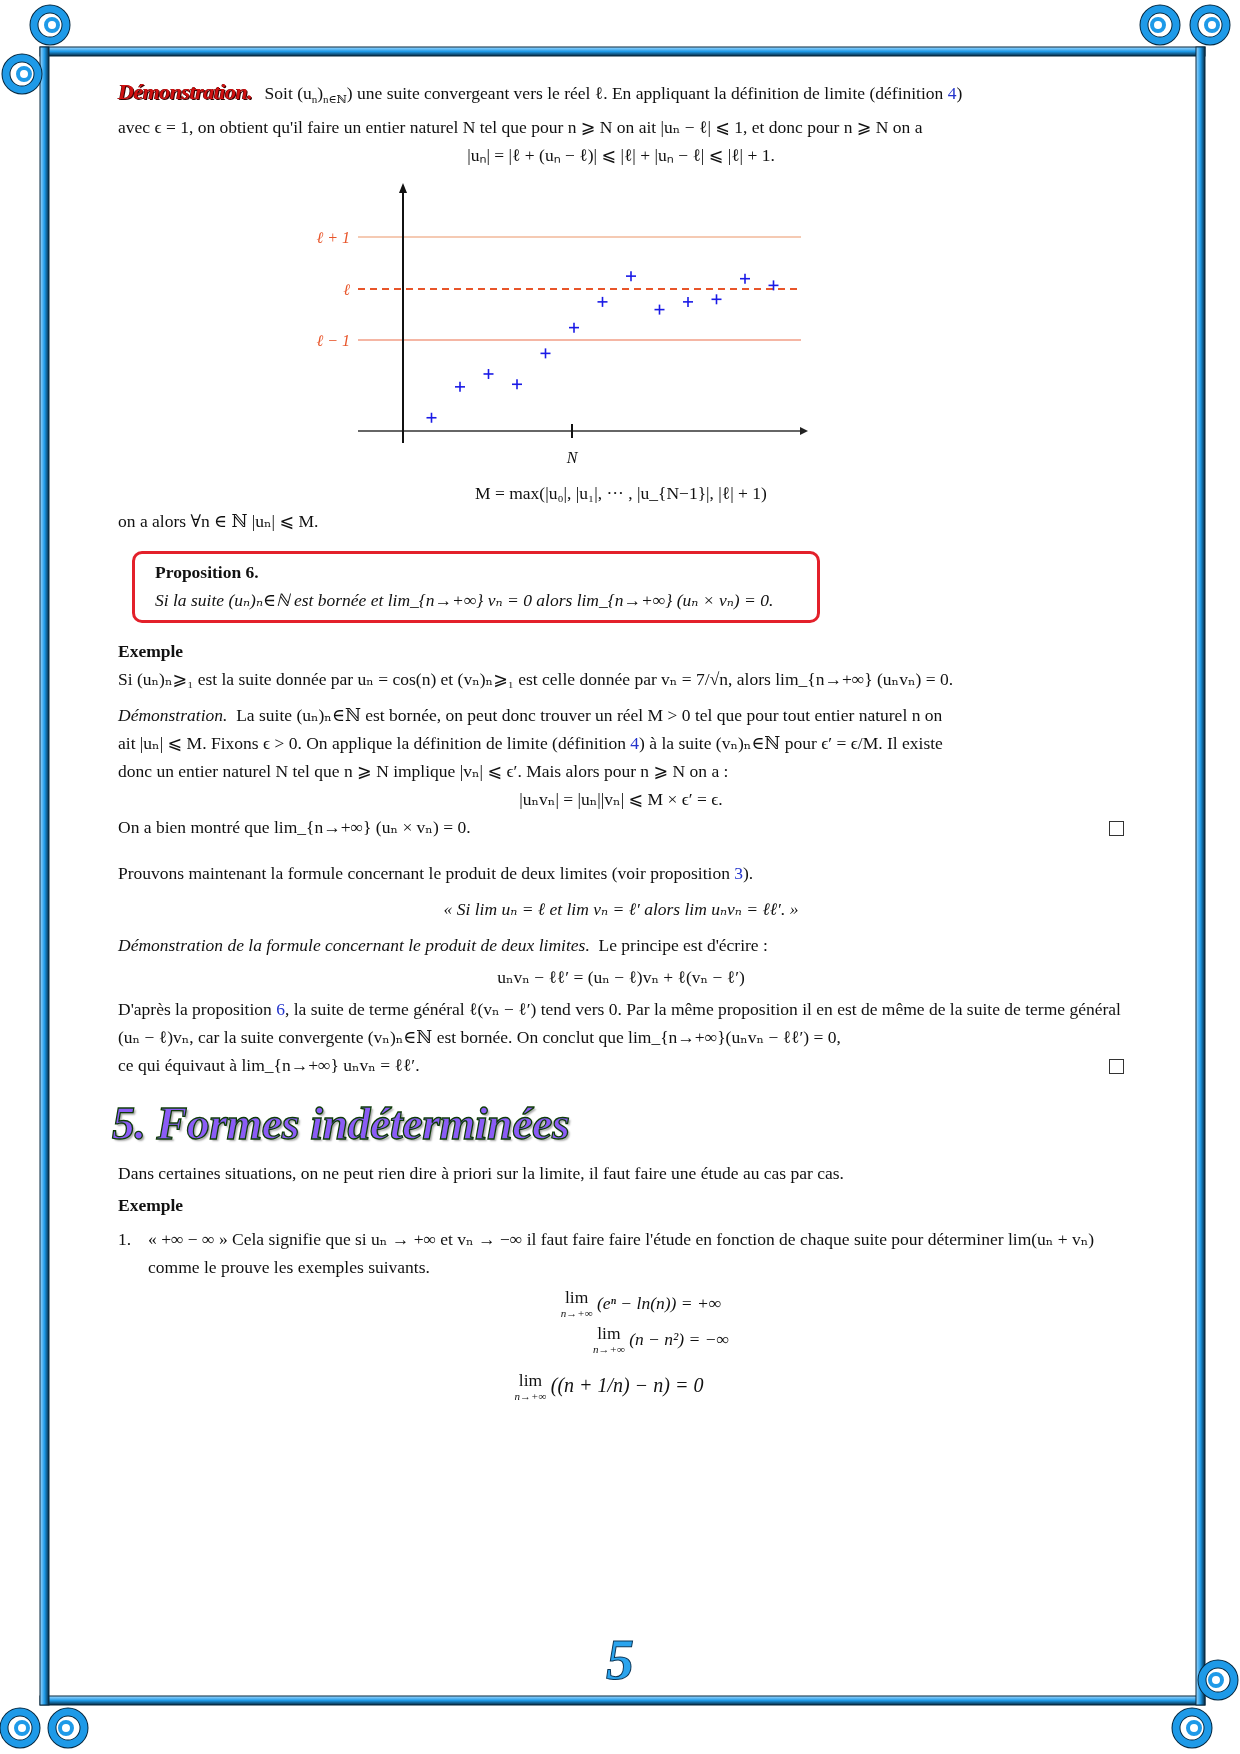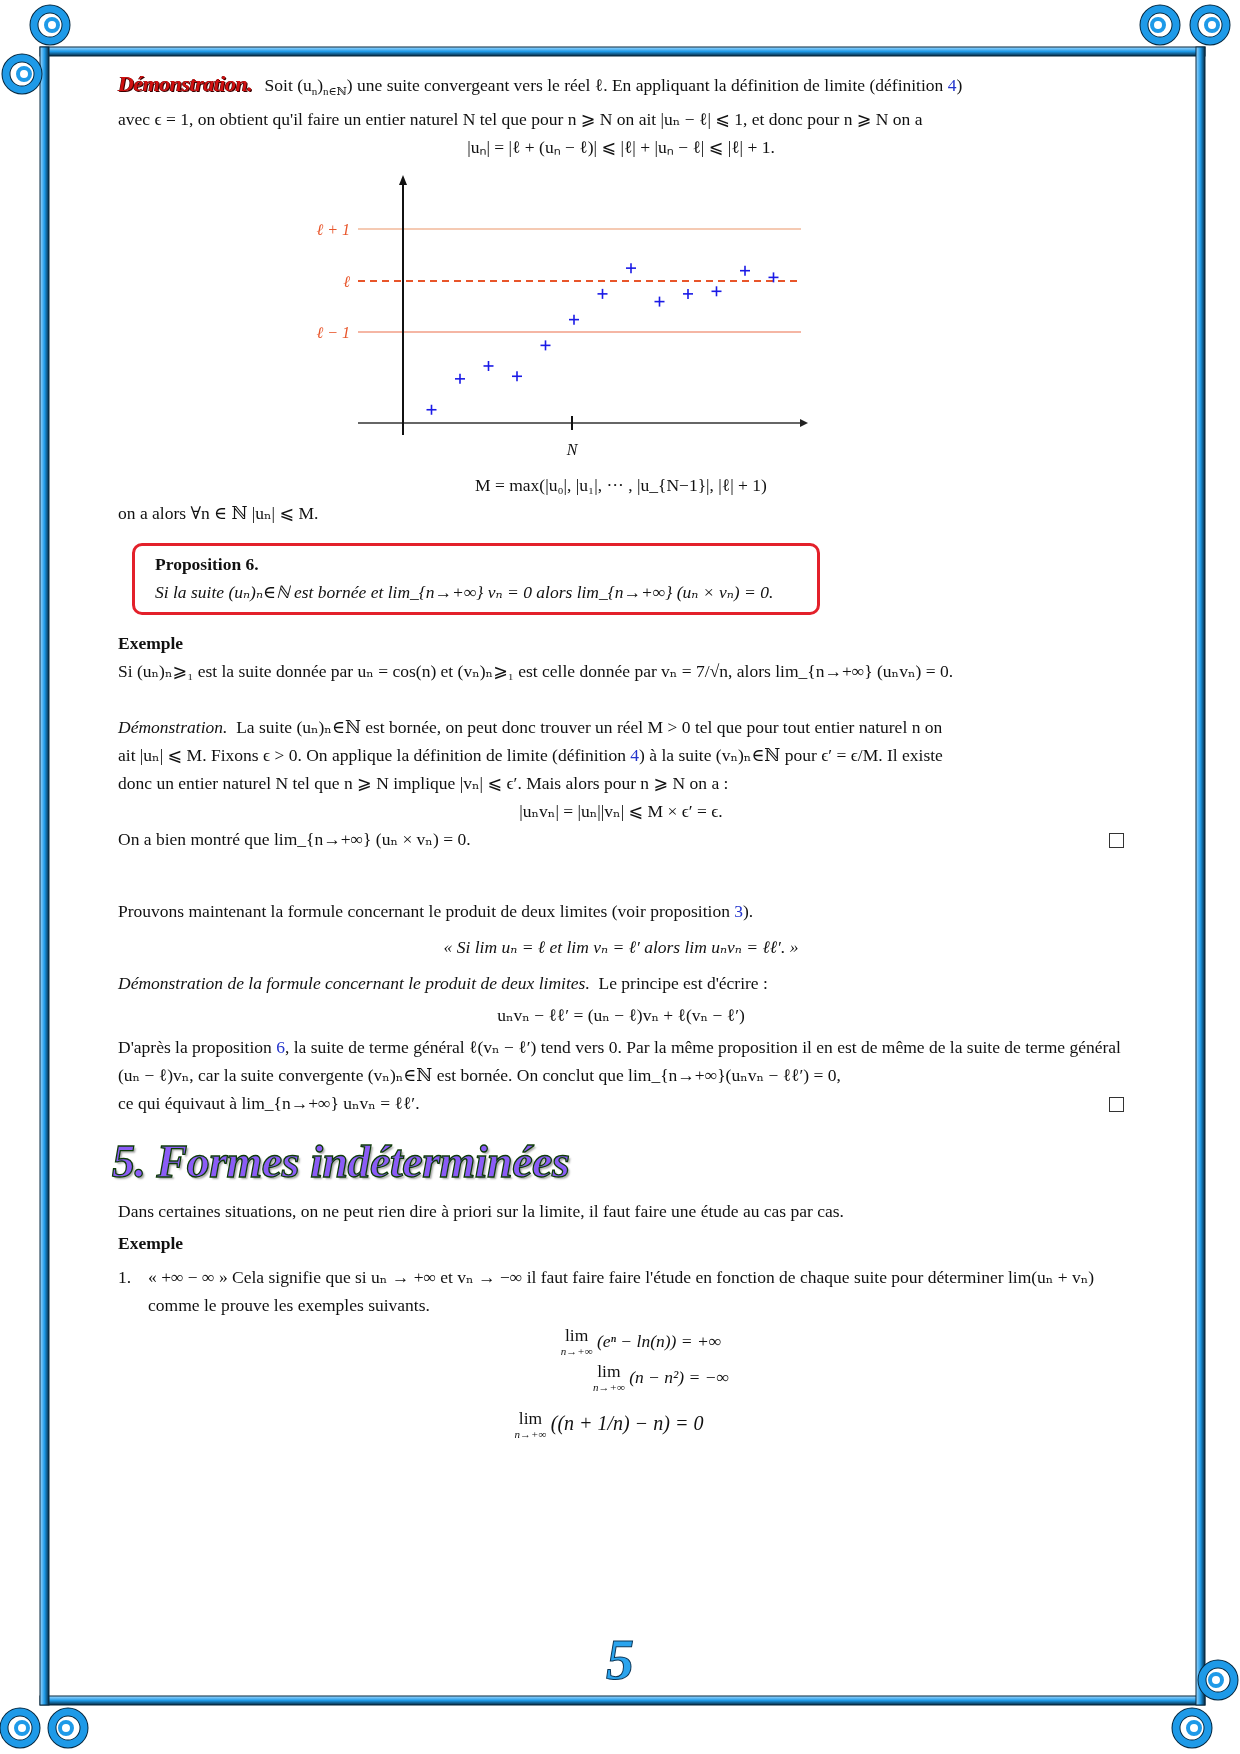--- a/index.html
+++ b/index.html
@@ -91,21 +91,21 @@
       <circle cx="1216" cy="1680" r="6" stroke-width="4"></circle>
       <circle cx="1192" cy="1728" r="16" stroke="#07283f" stroke-width="9"></circle>
       <circle cx="1192" cy="1728" r="16"></circle>
       <circle cx="1194" cy="1728" r="6" stroke-width="4"></circle>
     </g>
   </g>
 </svg>
 
 <div class="page">
 
-  <div style="margin-top:4px;">
+  <div style="margin-top:12px;">
     <p class="p">
       <span class="demo-title">Démonstration.</span>
       <span>Soit (u</span><span class="sub">n</span>)<span class="sub">n∈ℕ</span><span>) une suite convergeant vers le réel ℓ. En appliquant la définition de limite (définition </span><span class="ref">4</span><span>)</span>
     </p>
     <p class="p" style="padding-left:0;">avec ϵ = 1, on obtient qu'il faire un entier naturel N tel que pour n ⩾ N on ait |uₙ − ℓ| ⩽ 1, et donc pour n ⩾ N on a</p>
     <p class="p center math" style="font-style:normal;">|uₙ| = |ℓ + (uₙ − ℓ)| ⩽ |ℓ| + |uₙ − ℓ| ⩽ |ℓ| + 1.</p>
   </div>
 
   <div class="chart" style="margin-top:12px; margin-left:180px;">
     <svg id="chart-svg" width="620" height="300" viewBox="0 0 620 300" xmlns="http://www.w3.org/2000/svg">
@@ -162,29 +162,29 @@
   <div class="prop-box">
     <div class="prop-head">Proposition 6.</div>
     <div class="it">Si la suite (uₙ)ₙ∈ℕ est bornée et lim_{n→+∞} vₙ = 0 alors lim_{n→+∞} (uₙ × vₙ) = 0.</div>
   </div>
 
   <div style="margin-top:14px;">
     <div class="bold">Exemple</div>
     <div>Si (uₙ)ₙ⩾₁ est la suite donnée par uₙ = cos(n) et (vₙ)ₙ⩾₁ est celle donnée par vₙ = 7/√n, alors lim_{n→+∞} (uₙvₙ) = 0.</div>
   </div>
 
-  <div style="margin-top:28px;">
+  <div style="margin-top:8px;">
     <p class="p"><span class="it">Démonstration.</span>&nbsp; <span>La suite (uₙ)ₙ∈ℕ est bornée, on peut donc trouver un réel M &gt; 0 tel que pour tout entier naturel n on</span></p>
     <p class="p"><span>ait |uₙ| ⩽ M. Fixons ϵ &gt; 0. On applique la définition de limite (définition </span><span class="ref">4</span><span>) à la suite (vₙ)ₙ∈ℕ pour ϵ′ = ϵ/M. Il existe</span></p>
     <p class="p">donc un entier naturel N tel que n ⩾ N implique |vₙ| ⩽ ϵ′. Mais alors pour n ⩾ N on a :</p>
     <p class="p center">|uₙvₙ| = |uₙ||vₙ| ⩽ M × ϵ′ = ϵ.</p>
     <p class="p"><span>On a bien montré que lim_{n→+∞} (uₙ × vₙ) = 0.</span><span class="qed"></span></p>
   </div>
 
-  <div style="margin-top:44px;">
+  <div style="margin-top:18px;">
     <p class="p"><span>Prouvons maintenant la formule concernant le produit de deux limites (voir proposition </span><span class="ref">3</span><span>).</span></p>
     <p class="p center it" style="margin-top:8px;">« Si    lim uₙ = ℓ    et    lim vₙ = ℓ′    alors    lim uₙvₙ = ℓℓ′. »</p>
     <p class="p" style="margin-top:8px;"><span class="it">Démonstration de la formule concernant le produit de deux limites.</span>&nbsp; <span>Le principe est d'écrire :</span></p>
     <p class="p center" style="margin-top:4px;">uₙvₙ − ℓℓ′ = (uₙ − ℓ)vₙ + ℓ(vₙ − ℓ′)</p>
     <p class="p" style="margin-top:4px;"><span>D'après la proposition </span><span class="ref">6</span><span>, la suite de terme général ℓ(vₙ − ℓ′) tend vers 0. Par la même proposition il en est de même de la suite de terme général (uₙ − ℓ)vₙ, car la suite convergente (vₙ)ₙ∈ℕ est bornée. On conclut que lim_{n→+∞}(uₙvₙ − ℓℓ′) = 0,</span></p>
     <p class="p"><span>ce qui équivaut à lim_{n→+∞} uₙvₙ = ℓℓ′.</span><span class="qed"></span></p>
   </div>
 
   <h2 class="section-title">5. Formes indéterminées</h2>
   <p class="p">Dans certaines situations, on ne peut rien dire à priori sur la limite, il faut faire une étude au cas par cas.</p>

